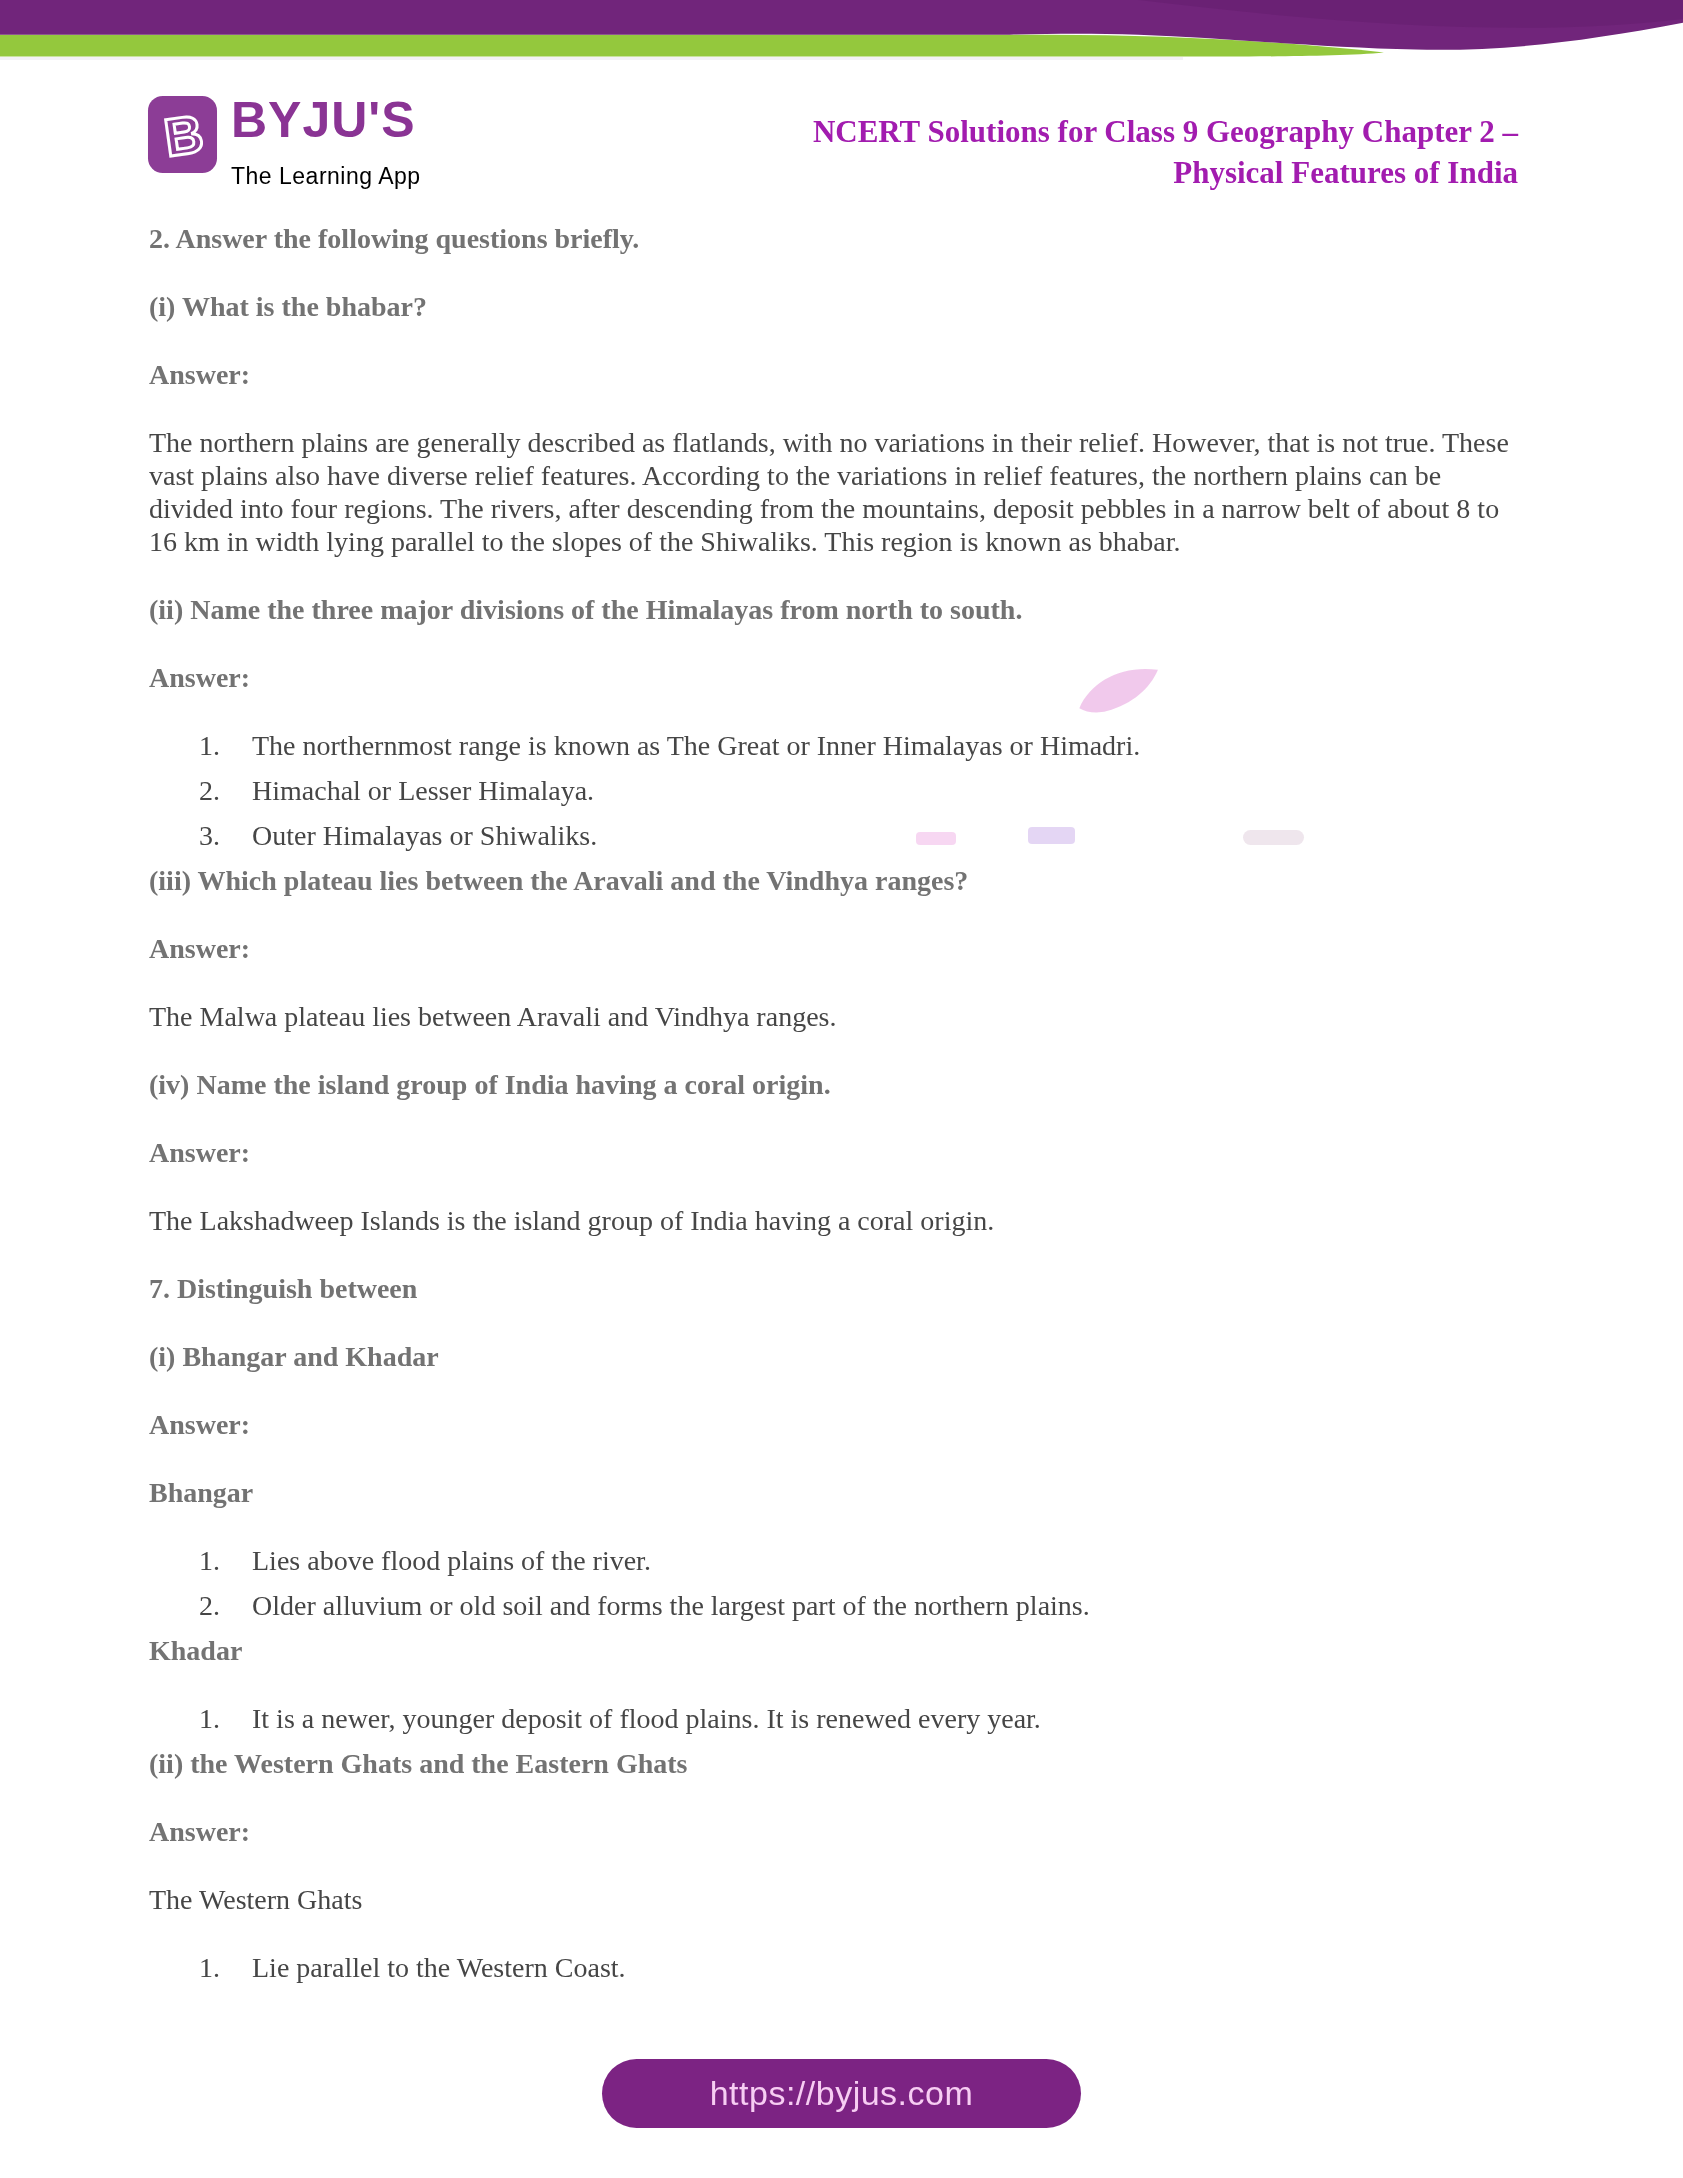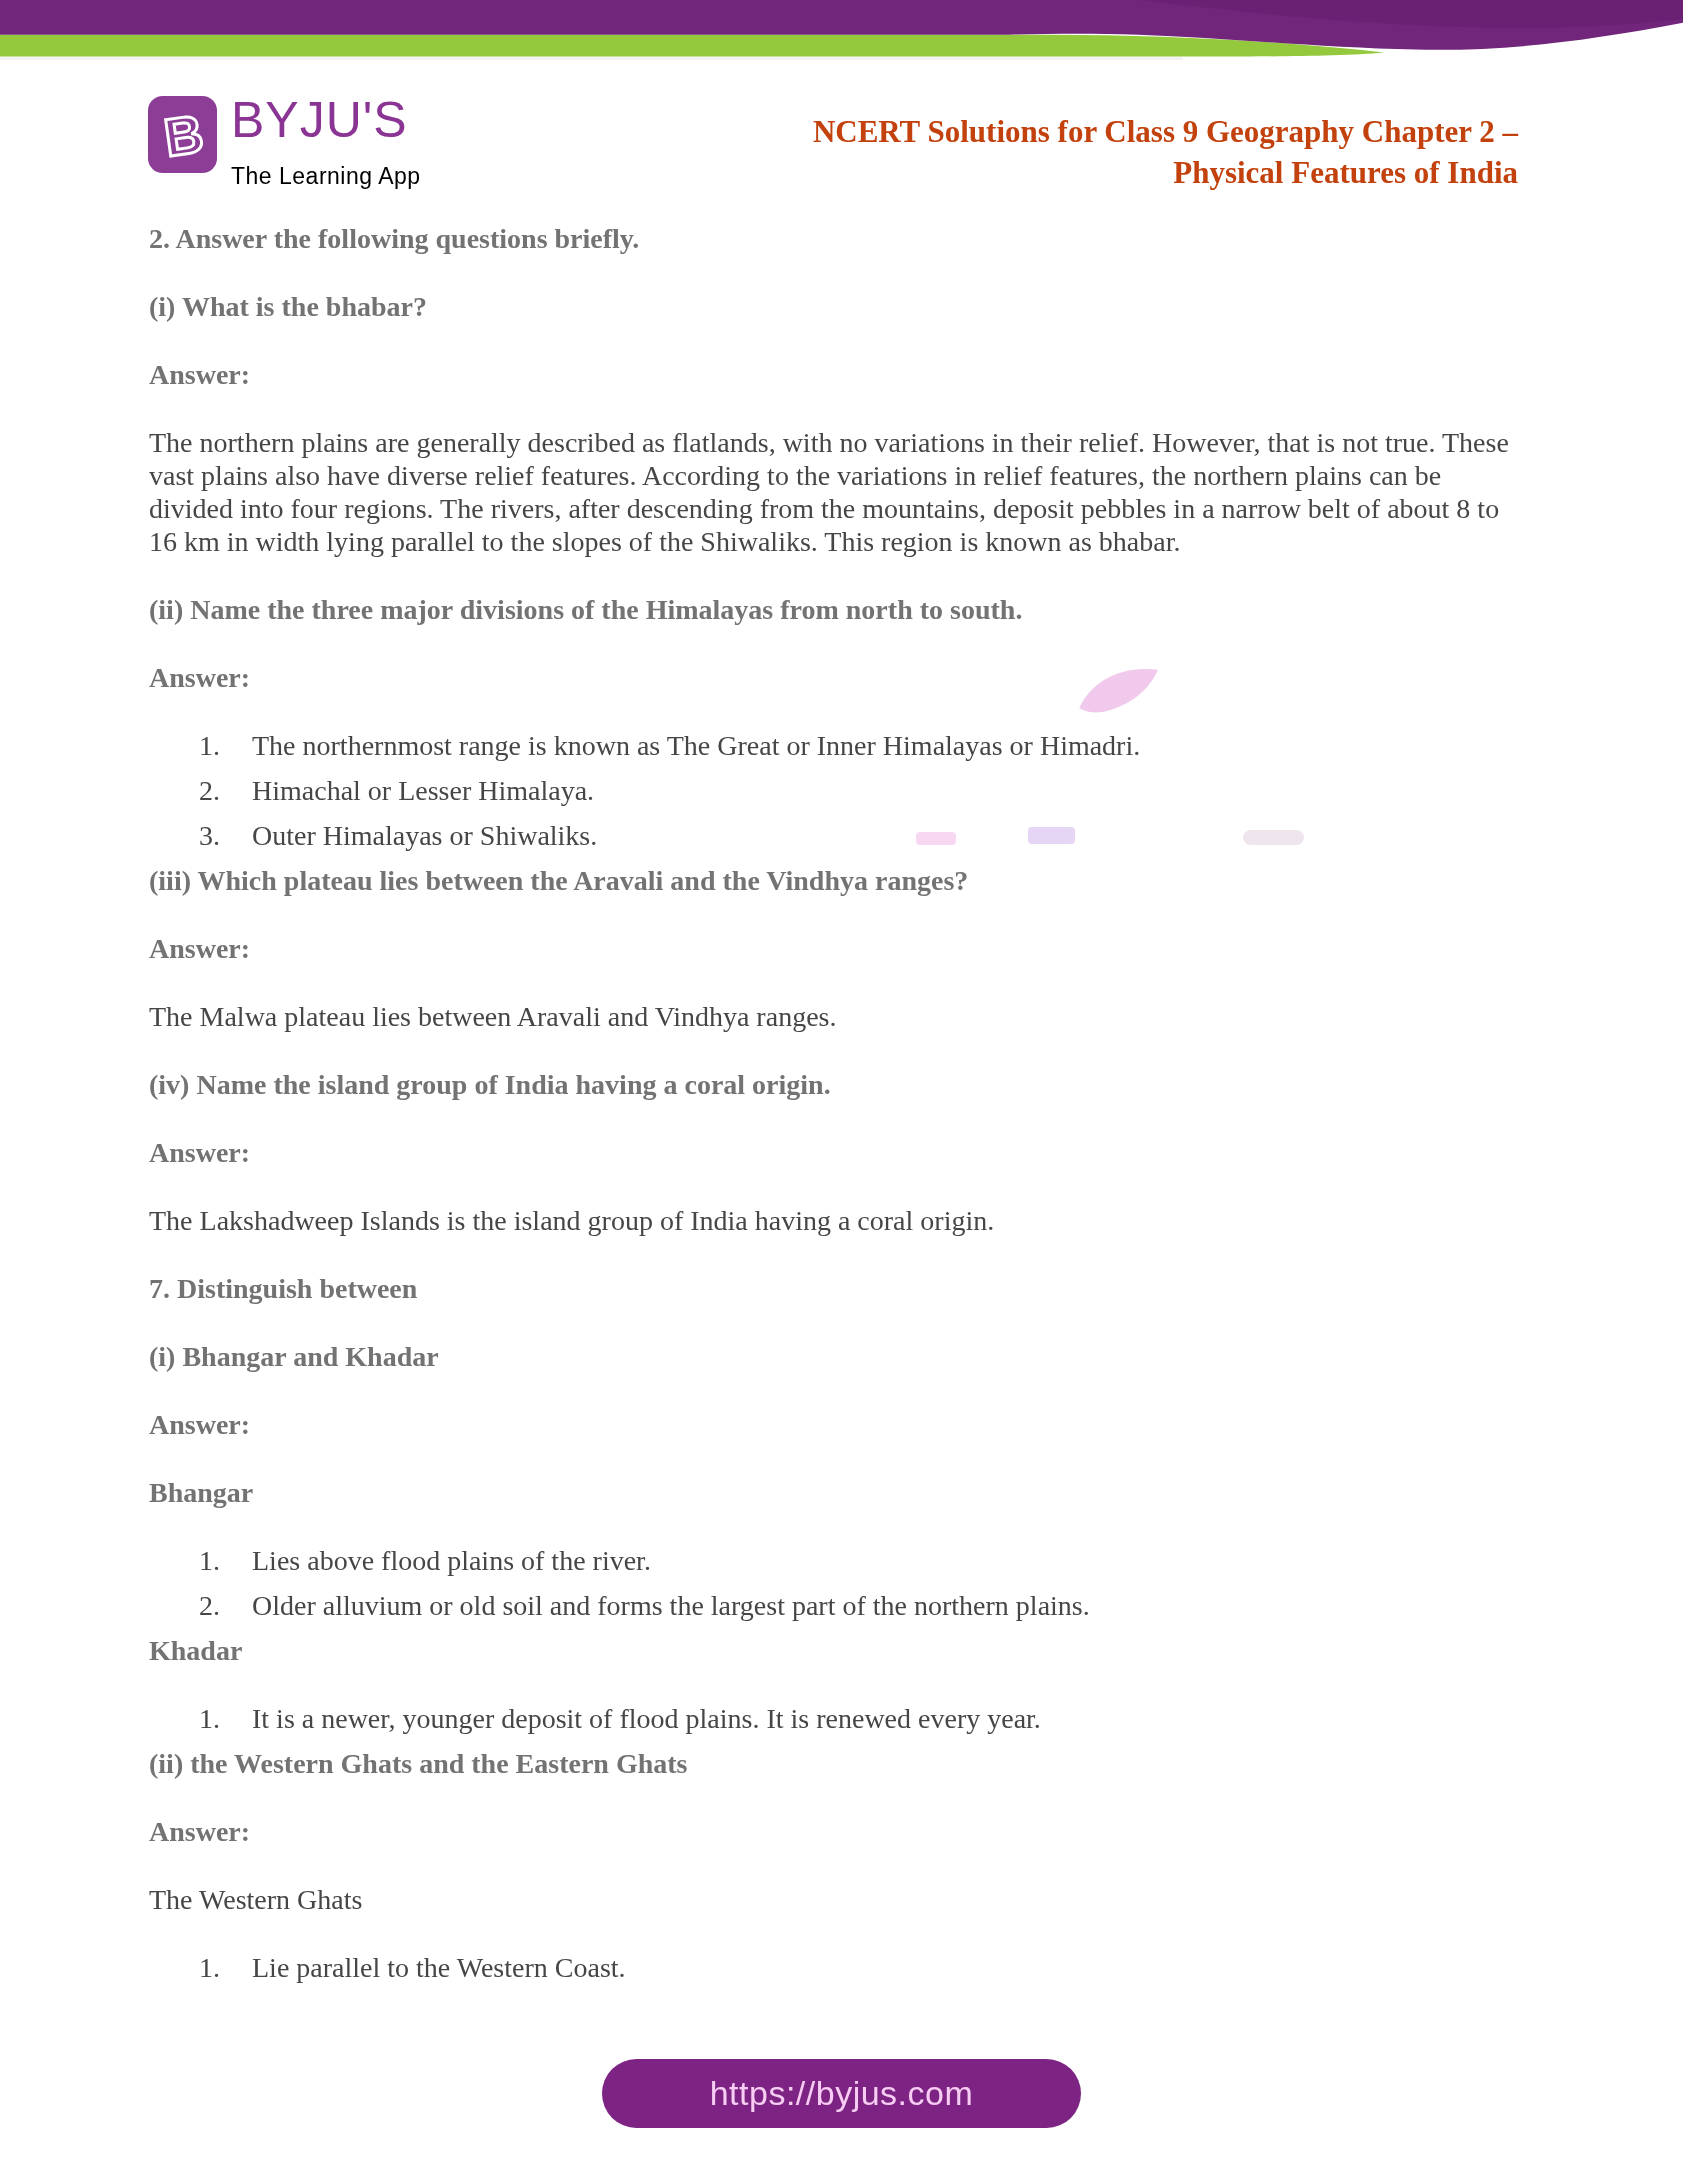--- a/index.html
+++ b/index.html
@@ -10,26 +10,26 @@
 
   
   .bands { position:absolute; top:0; left:0; width:1683px; height:119px; display:block; }
   .band-underline { position:absolute; top:57px; left:0; width:1183px; height:3px;
     background:#ebe8ec; opacity:.55; }
 
   
   .logo { position:absolute; left:147px; top:95px; display:flex; align-items:flex-start; }
   .badge { display:block; }
   .brand { margin-left:13px; font-family:"Liberation Sans", sans-serif; }
-  .brand-name { font-weight:normal; font-size:50px; line-height:50px; color:#8a3494; letter-spacing:1px; }
+  .brand-name { font-weight:bold; font-size:50px; line-height:50px; color:#8a3494; letter-spacing:1px; }
   .brand-tag  { font-size:23px; line-height:26px; color:#000000; margin-top:18px; letter-spacing:0.5px; }
 
   
   .title { position:absolute; top:111px; right:165px; text-align:right;
-    font-weight:bold; font-size:31px; line-height:41px; color:#c2410c; }
+    font-weight:bold; font-size:31px; line-height:41px; color:#a21caf; }
 
   
   .wm { position:absolute; }
   .wm-dash { border-radius:4px; }
   .wm1 { left:916px;  top:832px; width:40px; height:13px; background:#f3c6ec; opacity:.7; }
   .wm2 { left:1028px; top:827px; width:47px; height:17px; background:#d8c5ef; opacity:.7; }
   .wm3 { left:1243px; top:830px; width:61px; height:15px; background:#ece2ea; opacity:.85; border-radius:8px; }
   .wm-swoosh { left:1077px; top:661px; }
 
   

